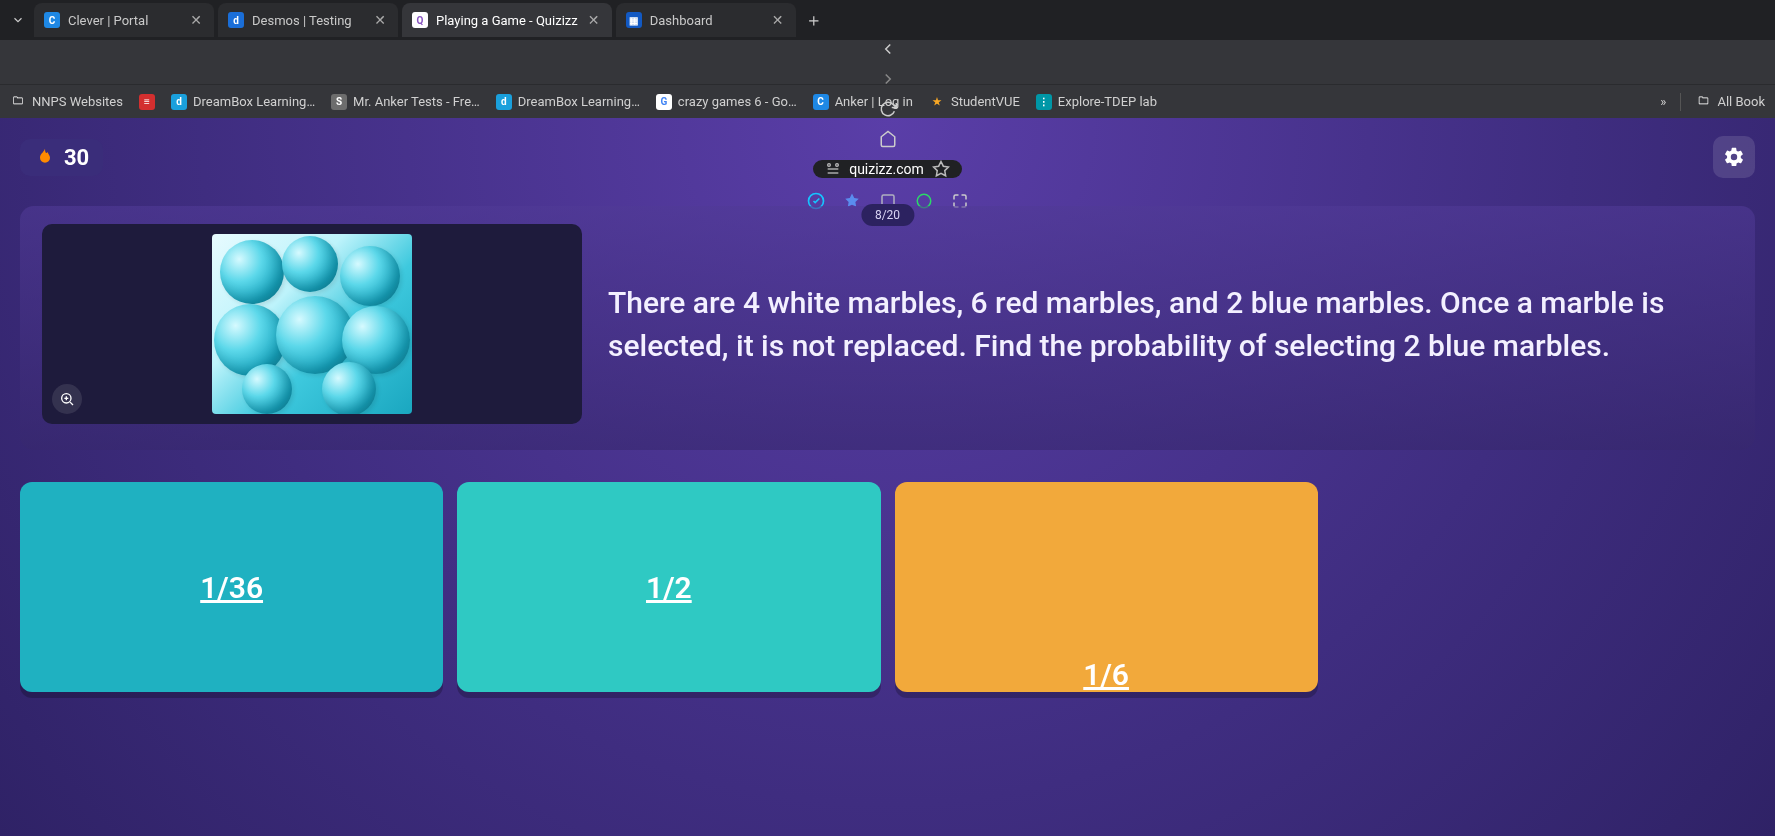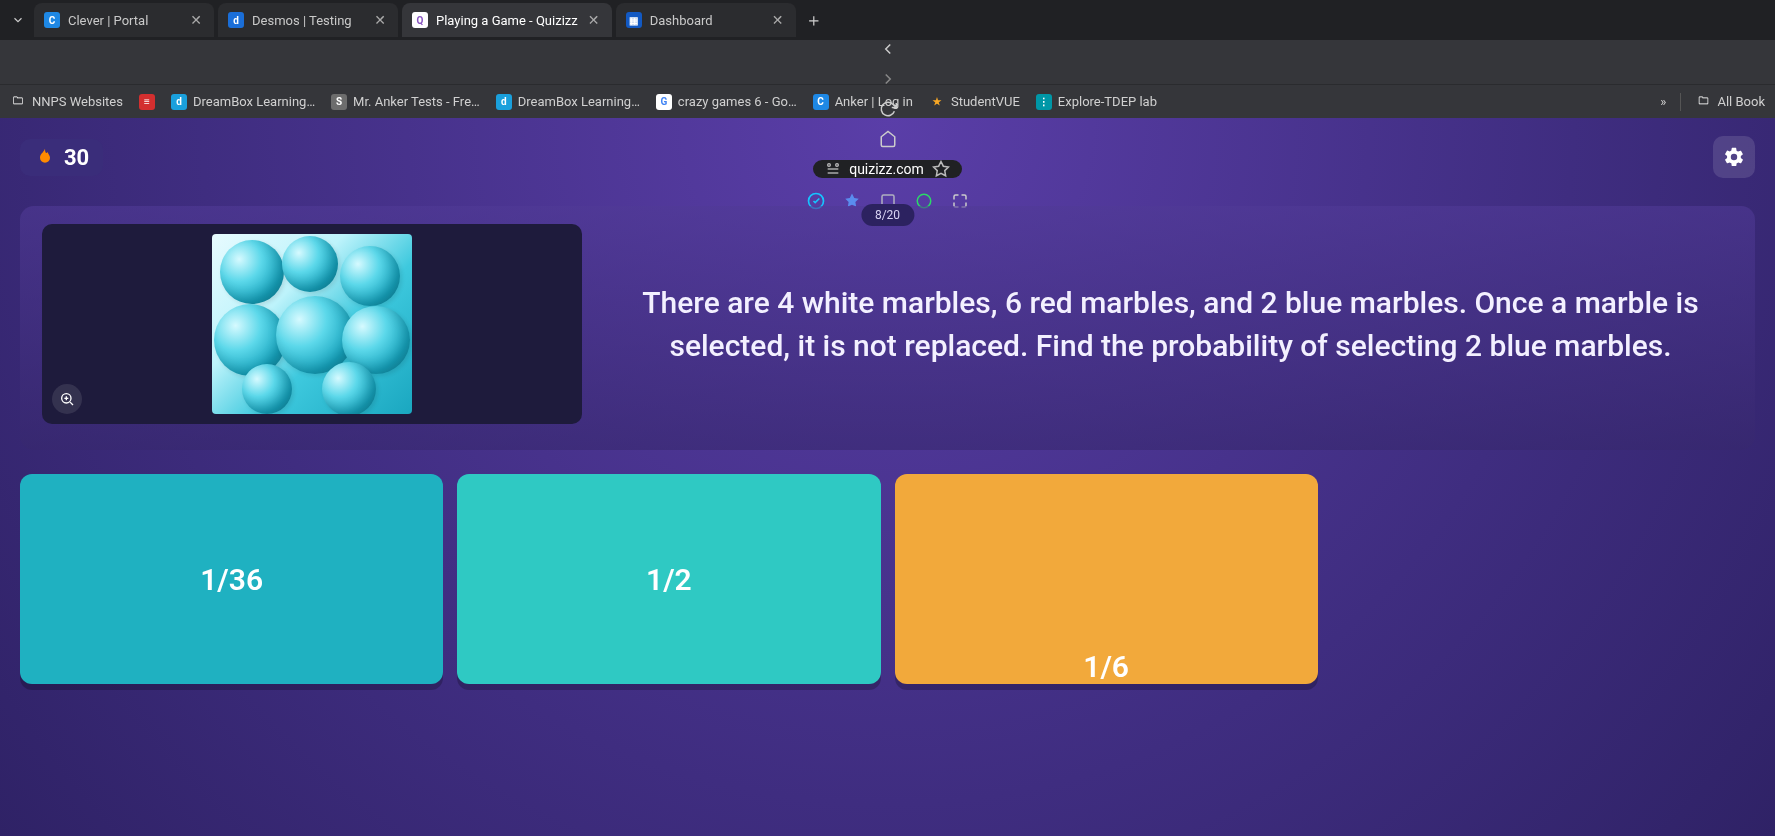--- a/index.html
+++ b/index.html
@@ -36,23 +36,23 @@
   .streak .flame { width:22px; height:22px; display:flex; align-items:center; justify-content:center; }
   .settings-btn { width:42px; height:42px; border-radius:10px; background:rgba(255,255,255,0.12); display:flex; align-items:center; justify-content:center; cursor:pointer; }
 
   .question-card { margin-top:24px; background: linear-gradient(180deg, rgba(80,58,150,0.6), rgba(55,40,110,0.6)); border-radius:14px; padding:18px 22px 26px; position:relative; }
   .progress-pill { position:absolute; top:-14px; left:50%; transform:translateX(-50%); background:#2c2260; border-radius:20px; padding:4px 14px; font-size:12px; color:#d8d3f3;margin-top:12px; }
   .q-body { display:flex; gap:26px; align-items:center; }
   .q-image-wrap { position:relative; width:540px; height:200px; background:#1e1b3c; border-radius:10px; display:flex; align-items:center; justify-content:center; flex:0 0 540px; }
   .q-image { width:200px; height:180px; border-radius:4px; background:linear-gradient(135deg,#e8fbff 0%, #bdf3fb 35%, #3ec9de 60%, #1aa7c0 100%); position:relative; overflow:hidden; }
   .marble { position:absolute; border-radius:50%; background:radial-gradient(circle at 30% 30%, #d6faff 0%, #5cd8ea 35%, #16a3bd 70%, #0d7f95 100%); box-shadow: inset -6px -6px 12px rgba(0,0,0,0.15), 2px 2px 4px rgba(0,0,0,0.1); }
   .zoom-btn { position:absolute; left:10px; bottom:10px; width:30px; height:30px; border-radius:50%; background:rgba(255,255,255,0.1); display:flex; align-items:center; justify-content:center; cursor:pointer; }
-  .q-text { flex:1; font-size:30px; line-height:1.45; text-align:center; font-weight:500; color:#f3f0ff; }
-
-  .answers { display:grid; grid-template-columns:repeat(4,1fr); gap:14px; margin-top:24px; }
+  .q-text { flex:1; font-size:30px; line-height:1.45; font-weight:500; color:#f3f0ff; }
+
+  .answers { display:grid; grid-template-columns:repeat(4,1fr); gap:14px; margin-top:32px;text-decoration:underline; }
   .answer { height:210px; border-radius:12px; display:flex; align-items:center; justify-content:center; font-size:30px; font-weight:600; color:#fff; cursor:pointer; box-shadow: 0 6px 0 rgba(0,0,0,0.22); }
   .answer.c0 { background:#1fb1c1; }
   .answer.c1 { background:#2fc9c3; }
   .answer.c2 { background:#f2a93b;align-items:flex-end; }
   .answer.c3 { background:#ef7aa8; }
 
   svg { display:block; }
 </style>
 </head>
 <body>

